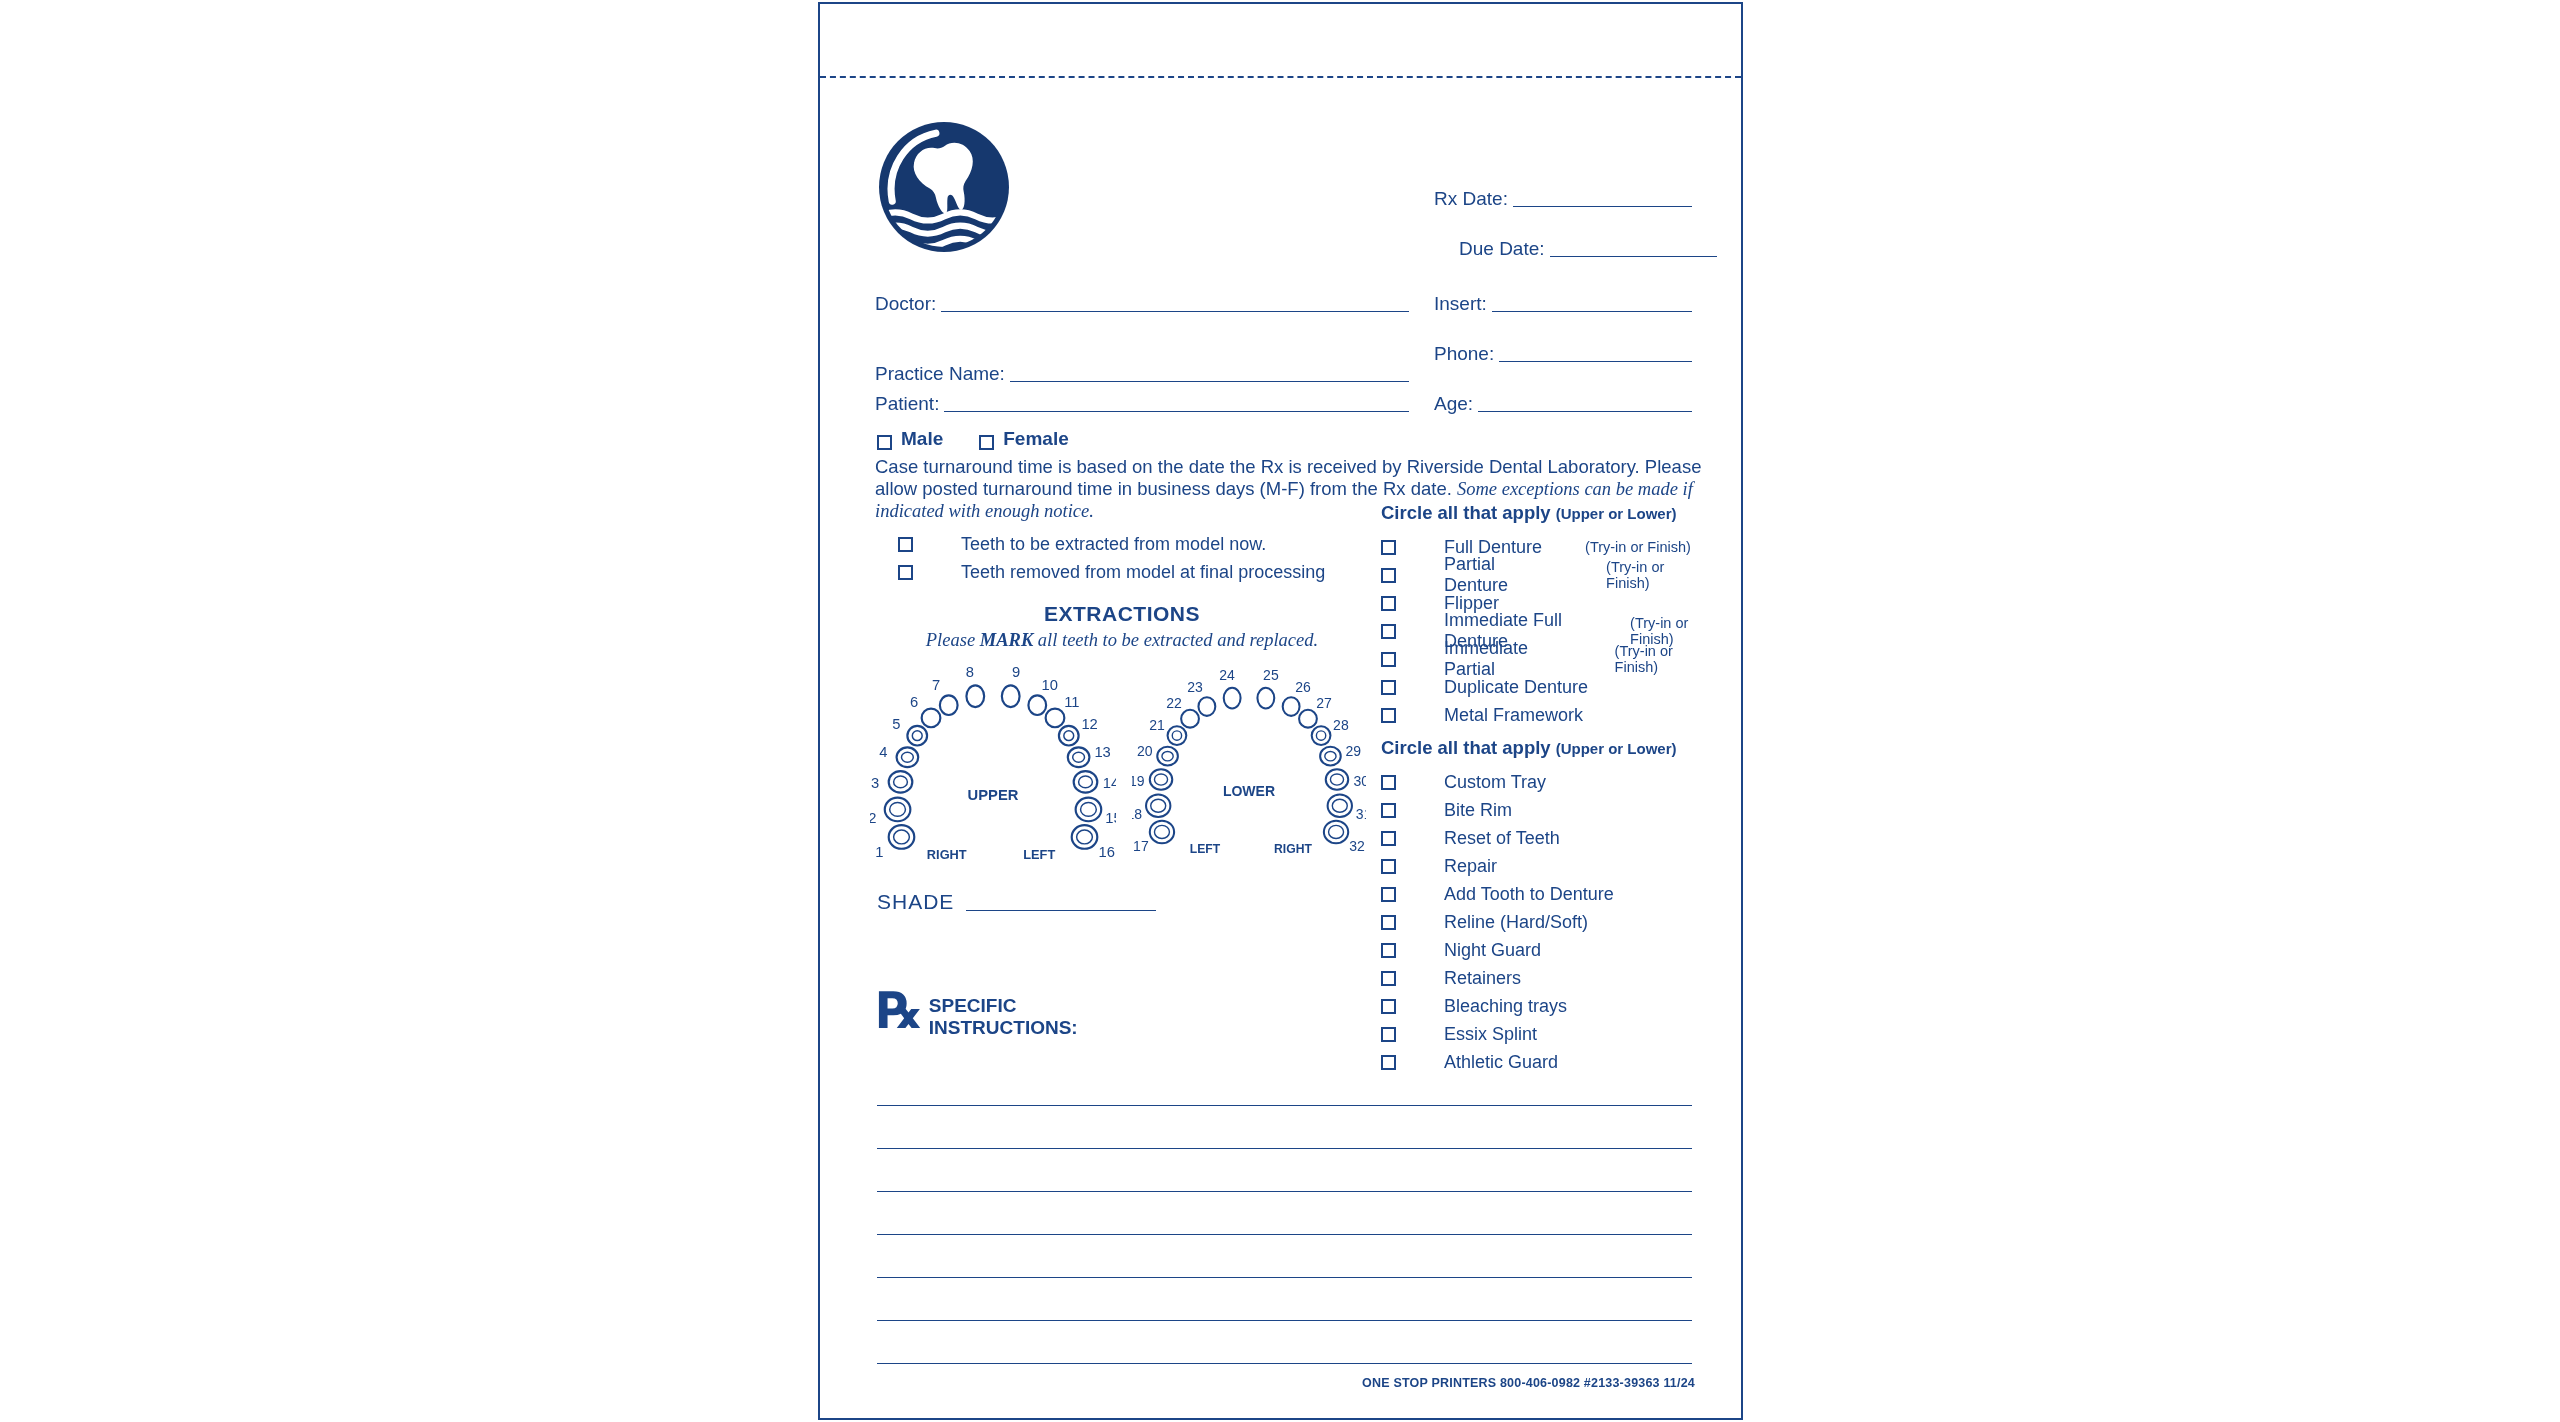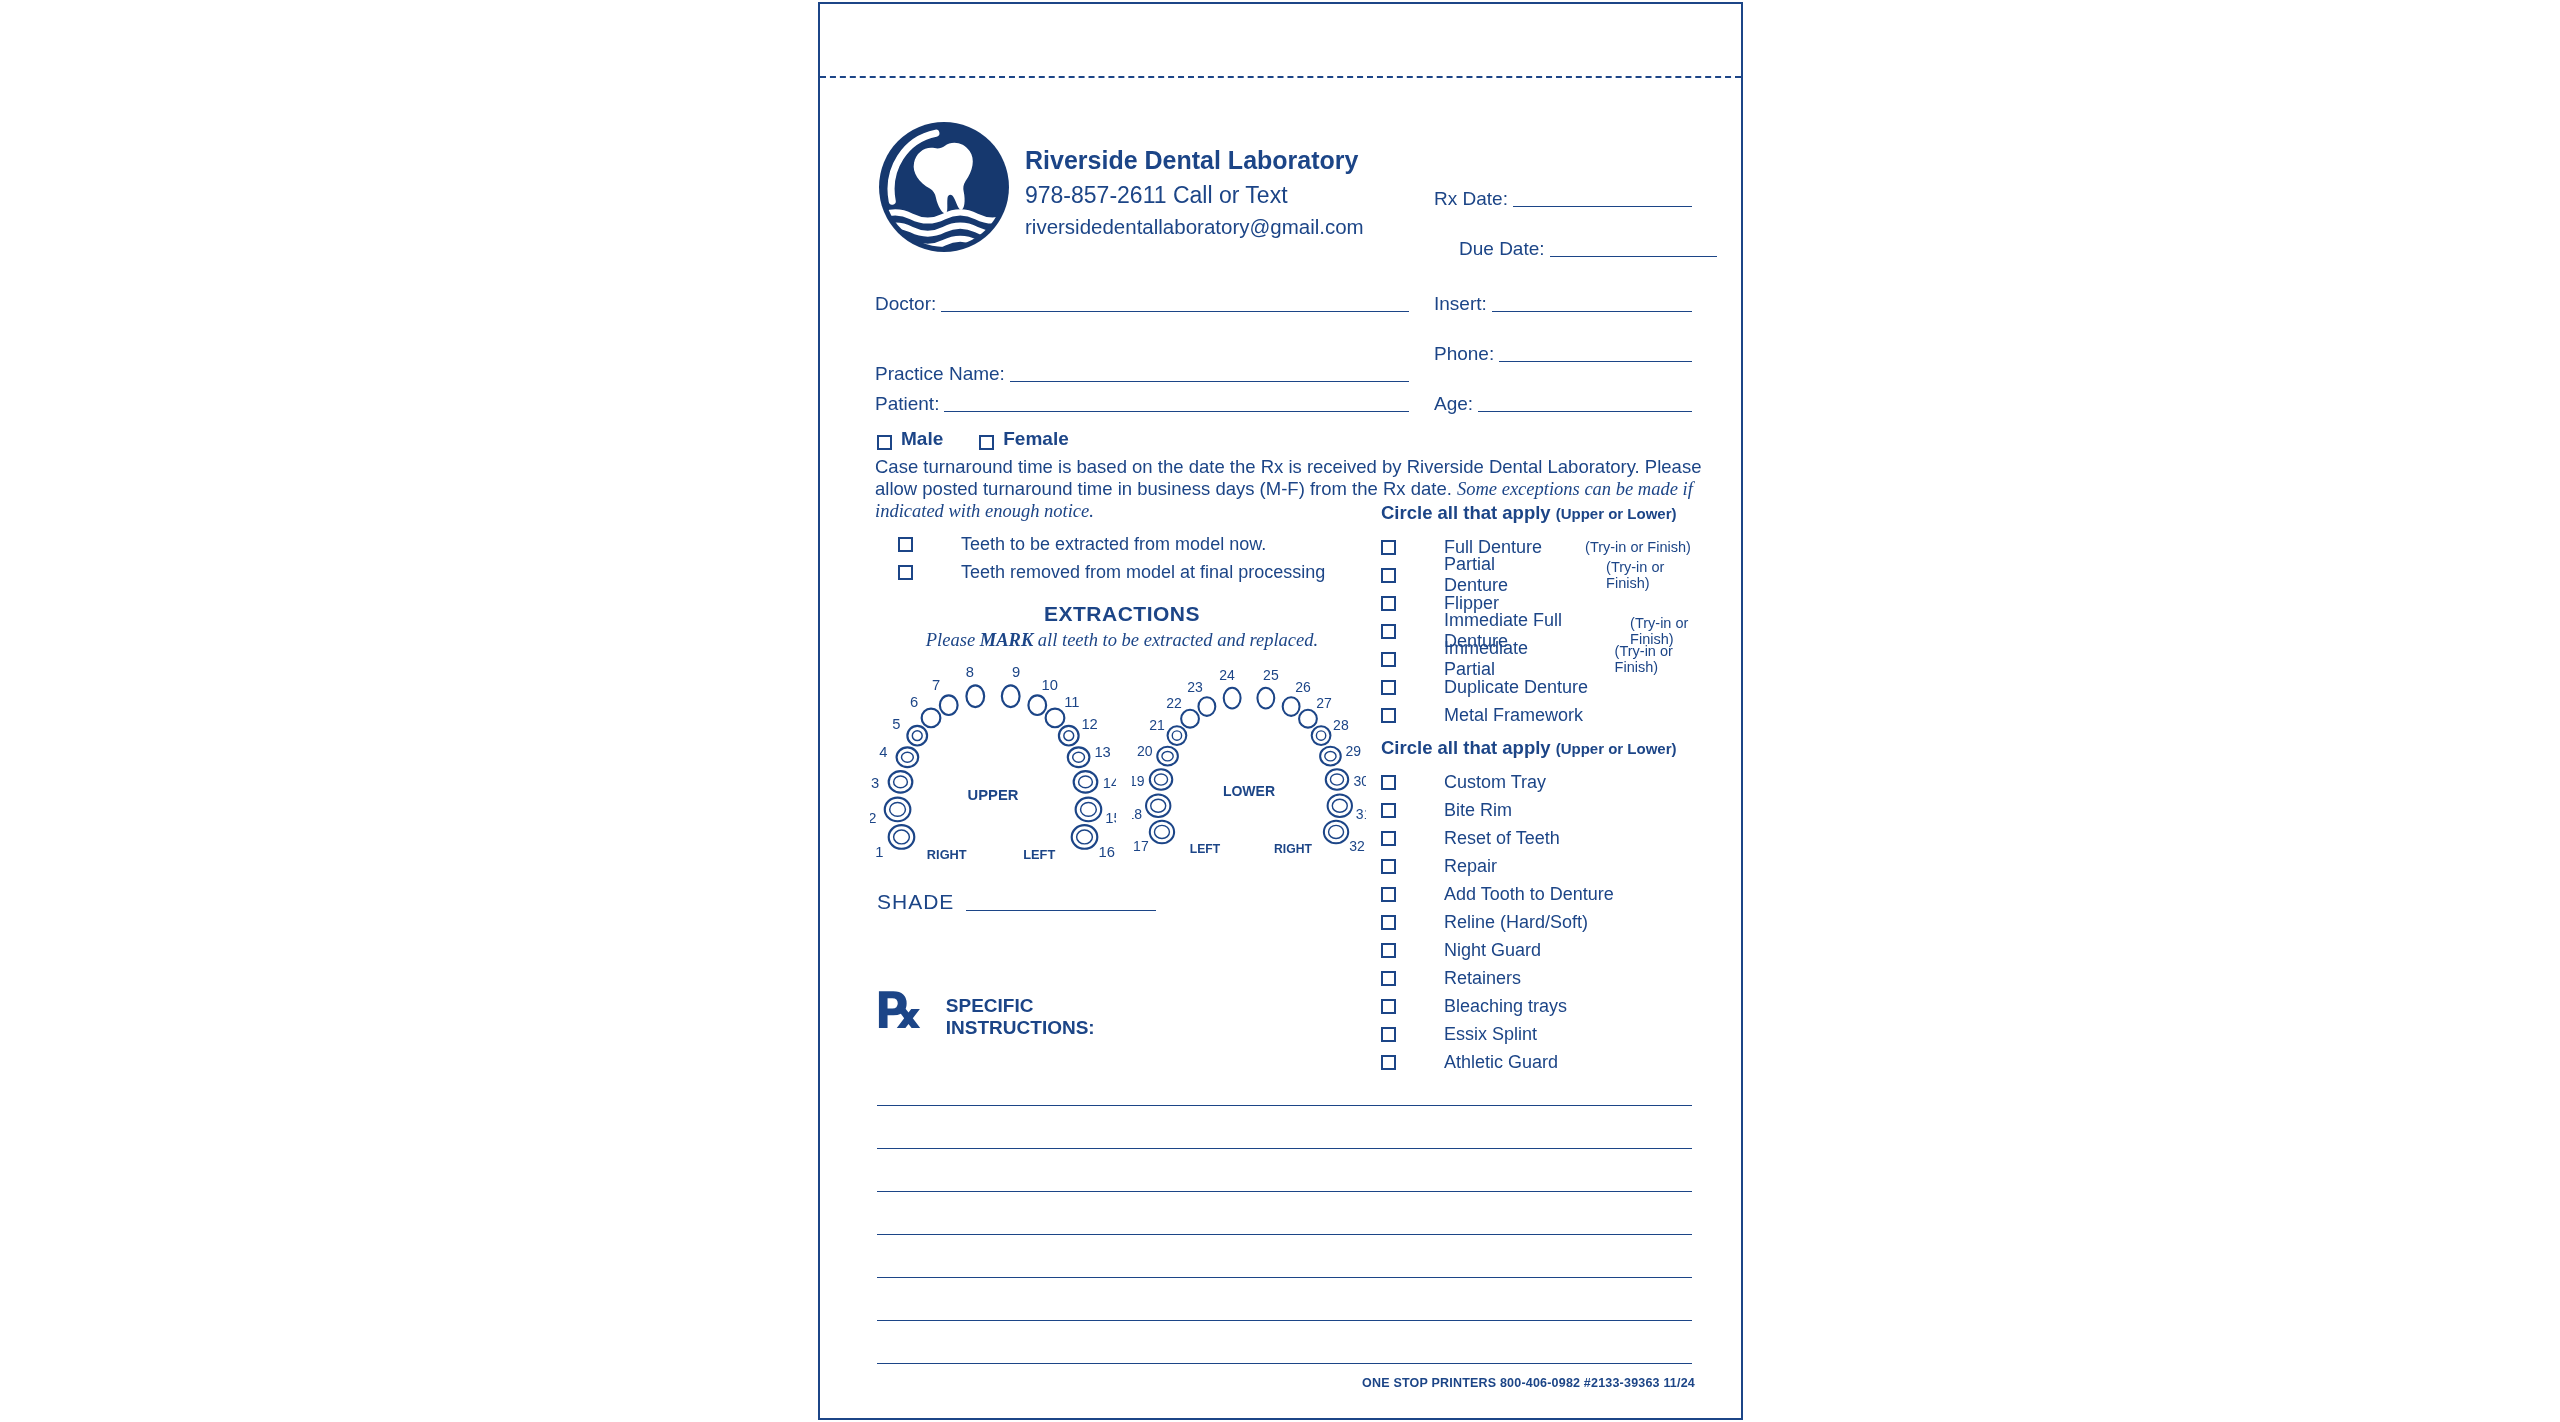--- a/index.html
+++ b/index.html
@@ -59,21 +59,21 @@
   .tooth{fill:#fff;stroke:var(--ink);stroke-width:2.2;}
   .tooth-inner{fill:none;stroke:var(--ink);stroke-width:1.5;}
   .tooth-num{font-size:15px;}
   .arch-word{font-size:15px;font-weight:bold;}
   .arch-side{font-size:13px;font-weight:bold;}
   .shade-row{position:absolute;left:57px;top:884px;display:flex;align-items:flex-end;height:26px;
     font-size:21px;letter-spacing:1px;}
   .shade-line{flex:none;width:190px;margin-left:12px;margin-bottom:3px;border-bottom:1.8px solid var(--ink);height:2px;}
   .rx-block{position:absolute;left:57px;top:982px;display:flex;}
   .rx-symbol{font-family:"DejaVu Sans",sans-serif;font-size:50px;line-height:1;font-weight:bold;}
-  .rx-text{margin-left:24px;padding-top:9px;font-weight:bold;font-size:19px;line-height:22px;}
+  .rx-text{margin-left:7px;padding-top:9px;font-weight:bold;font-size:19px;line-height:22px;}
   
   .apply-column{position:absolute;left:561px;top:498px;width:330px;}
   .apply-heading{font-weight:bold;font-size:18.5px;line-height:22px;margin:0 0 8px 0;}
   .apply-subtitle{font-size:15px;margin-left:5px;}
   .sec2{margin-top:8px;}
   
   .wline{position:absolute;left:57px;width:815px;border-bottom:1.8px solid var(--ink);height:0;}
   .footer{position:absolute;right:46px;top:1372px;font-size:12.5px;font-weight:bold;letter-spacing:.2px;}
 </style>
 </head>
@@ -92,25 +92,20 @@
     </defs>
     <g clip-path="url(#logoclip)">
       <path d="M15,80 C9,48 28,19 58,13" fill="none" stroke="#ffffff" stroke-width="7" stroke-linecap="round"></path>
       <path d="M50,64 C41,56 36,45 40,36 C44,26 55,22 63,26 C66,27.5 70,27.5 73,26 C81,22 92,26 96,36 C100,45 95,56 86,64 C83,67 82,70 82,74 C82,83 79,91 76,91 C73,91 73,83 71,77 C70,73 66,73 65,77 C63,83 63,91 60,91 C57,91 54,83 54,74 C54,70 53,67 50,64 Z" fill="#ffffff" transform="rotate(-12 68 56)"></path>
       <path d="M2,95 Q18,87 34,95 T66,95 T98,95 T130,95" fill="none" stroke="#ffffff" stroke-width="6"></path>
       <path d="M2,108 Q18,100 34,108 T66,108 T98,108 T130,108" fill="none" stroke="#ffffff" stroke-width="6"></path>
       <path d="M2,121 Q18,113 34,121 T66,121 T98,121 T130,121" fill="none" stroke="#ffffff" stroke-width="6"></path>
     </g>
   </svg>
 
-  <div class="brand">
-    <div class="brand-name">Riverside Dental Laboratory</div>
-    <div class="brand-phone">978-857-2611 Call or Text</div>
-    <div class="brand-email">riversidedentallaboratory@gmail.com</div>
-  </div>
 
   <div class="fld f-rxdate">
     <span class="lbl">Rx Date:</span>
     <span class="line"></span>
   </div>
   <div class="fld f-duedate">
     <span class="lbl">Due Date:</span>
     <span class="line"></span>
   </div>
 

